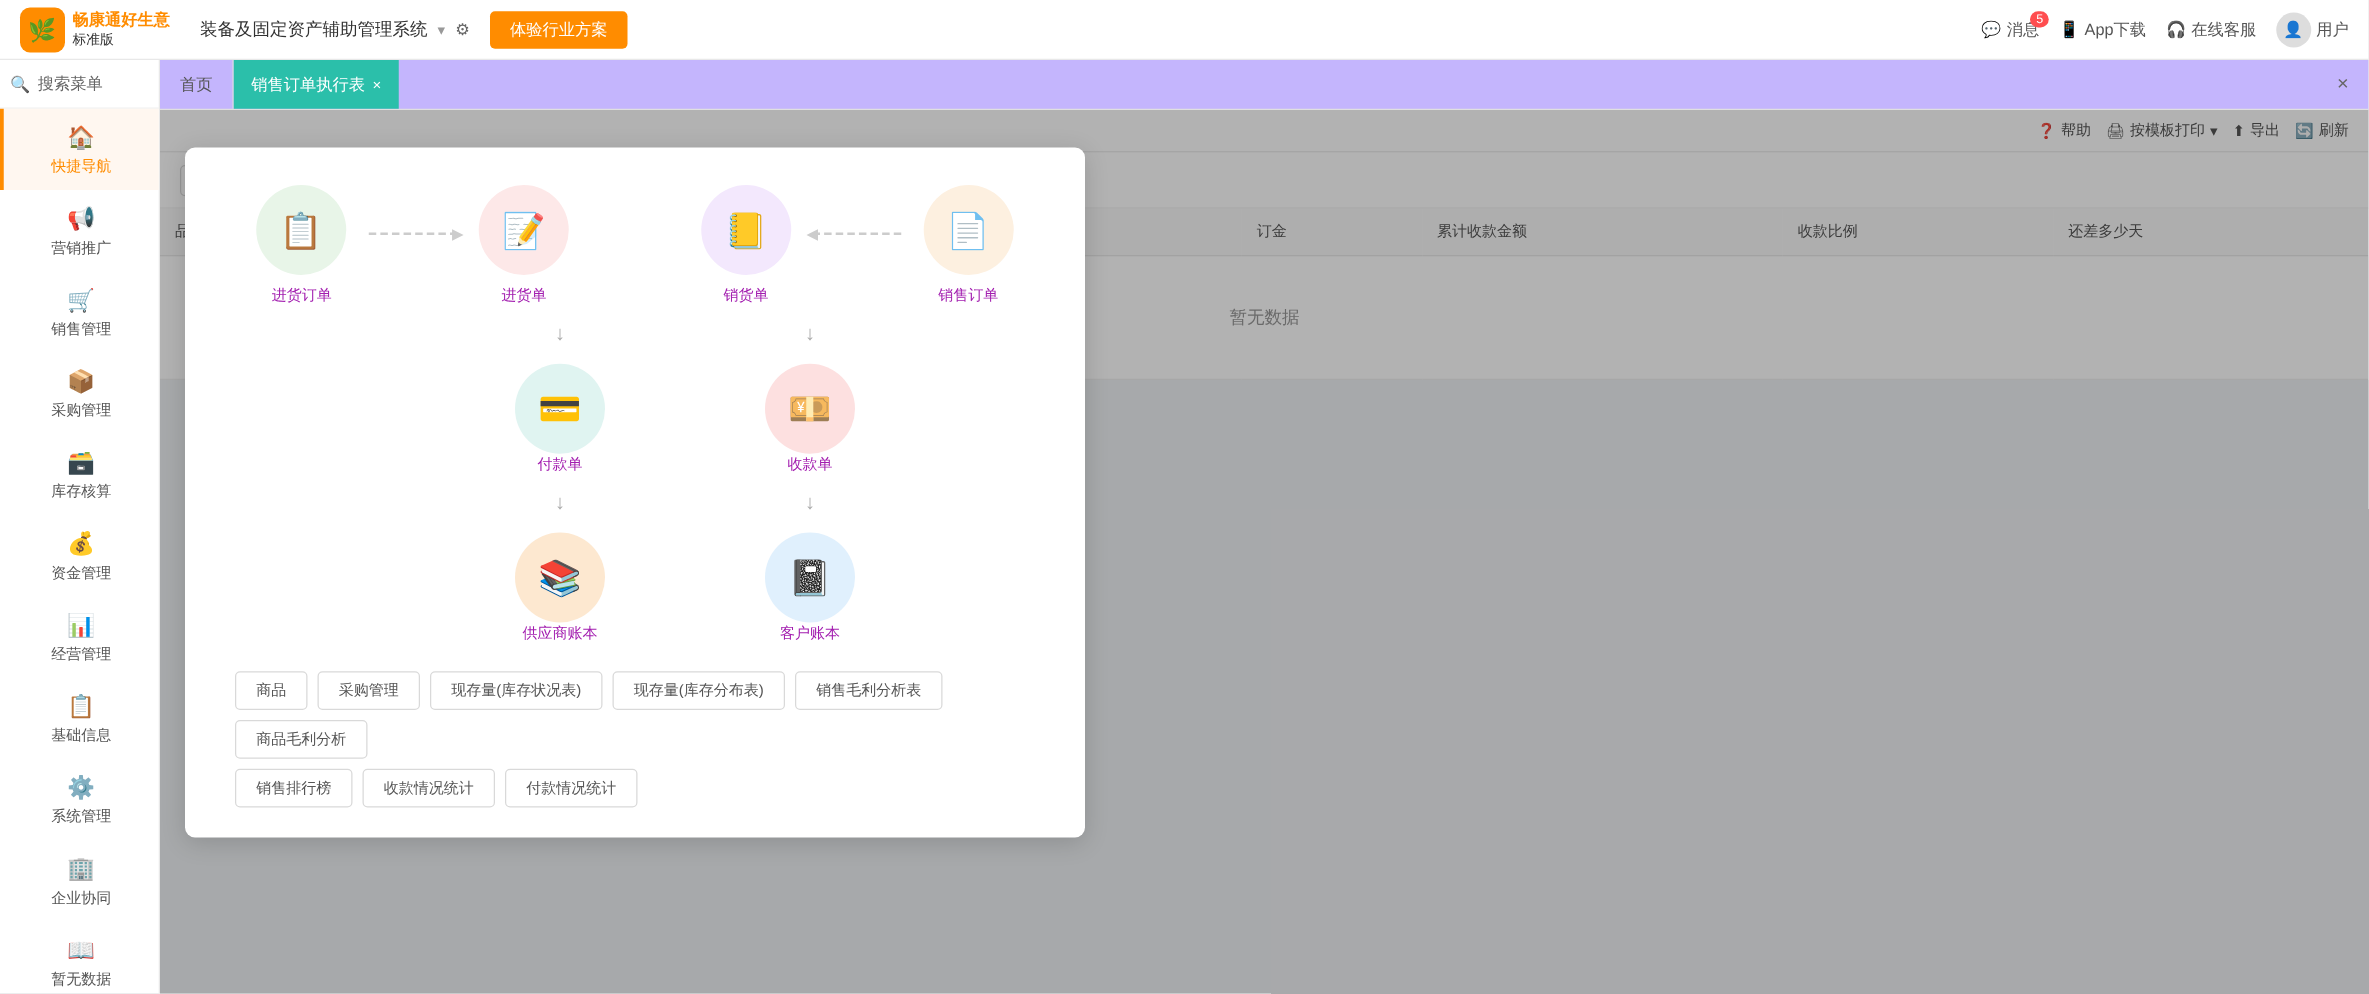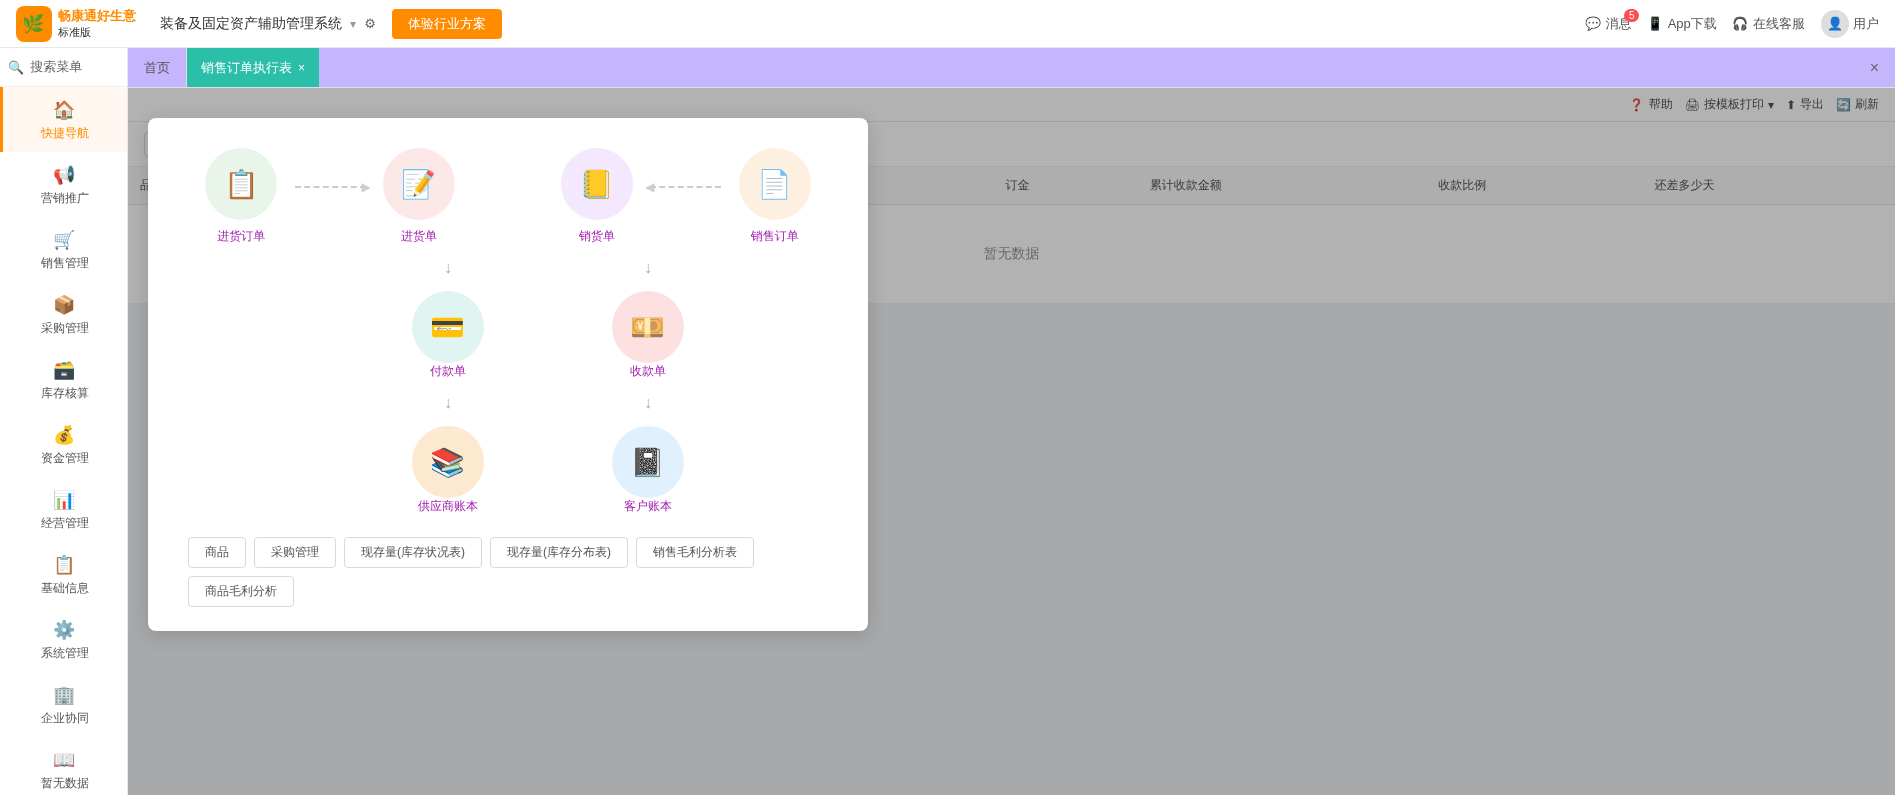--- a/index.html
+++ b/index.html
@@ -353,20 +353,25 @@
 
             <div class="common-func">
               <div class="func-btns">
                 <button class="func-btn">商品</button>
                 <button class="func-btn">采购管理</button>
                 <button class="func-btn">现存量(库存状况表)</button>
                 <button class="func-btn">现存量(库存分布表)</button>
                 <button class="func-btn">销售毛利分析表</button>
                 <button class="func-btn">商品毛利分析</button>
               </div>
+              <div class="func-btns" style="margin-top:8px;">
+                <button class="func-btn">销售排行榜</button>
+                <button class="func-btn">收款情况统计</button>
+                <button class="func-btn">付款情况统计</button>
+              </div>
             </div>
 
           </div>
         </div>
       </div>
     </div>
   </div>
 </div>
 
 </body></html>

